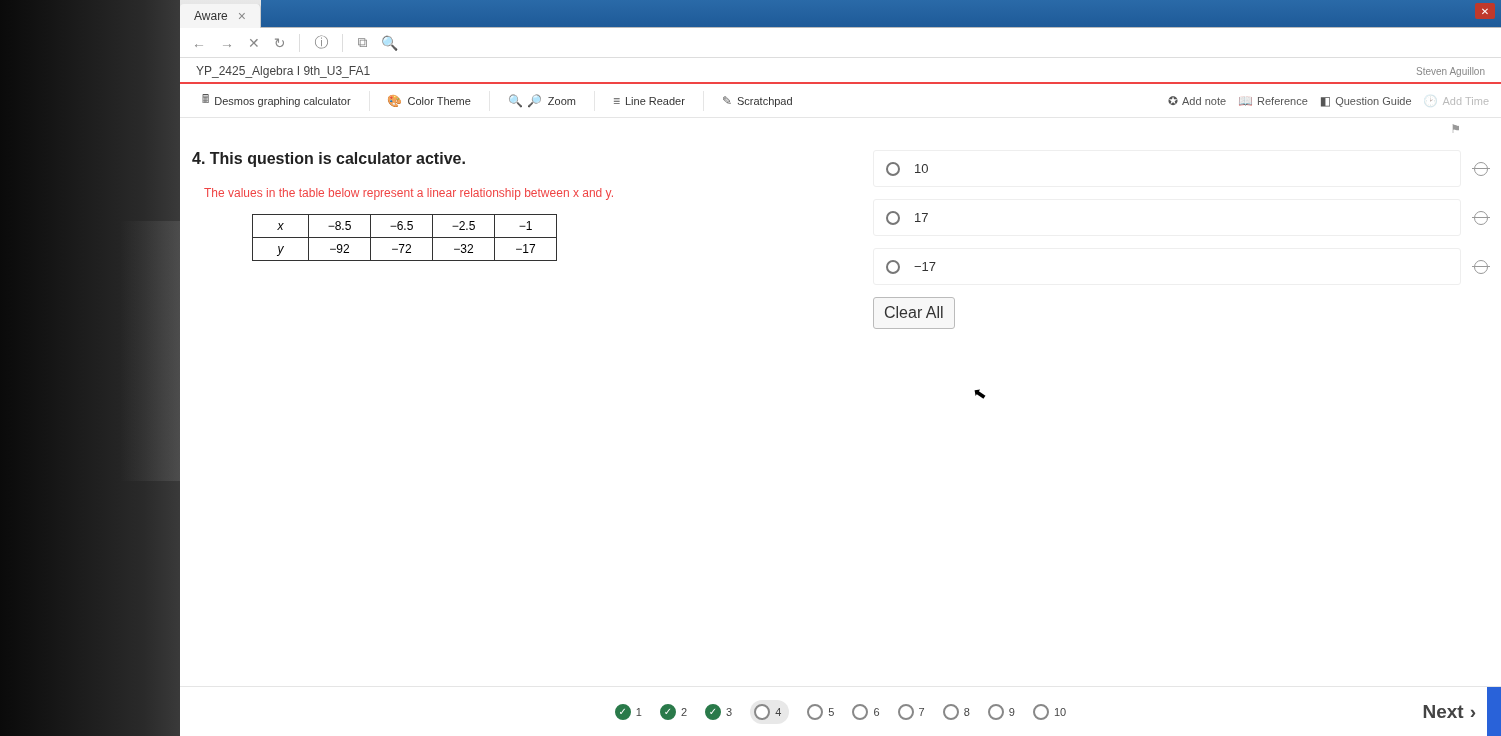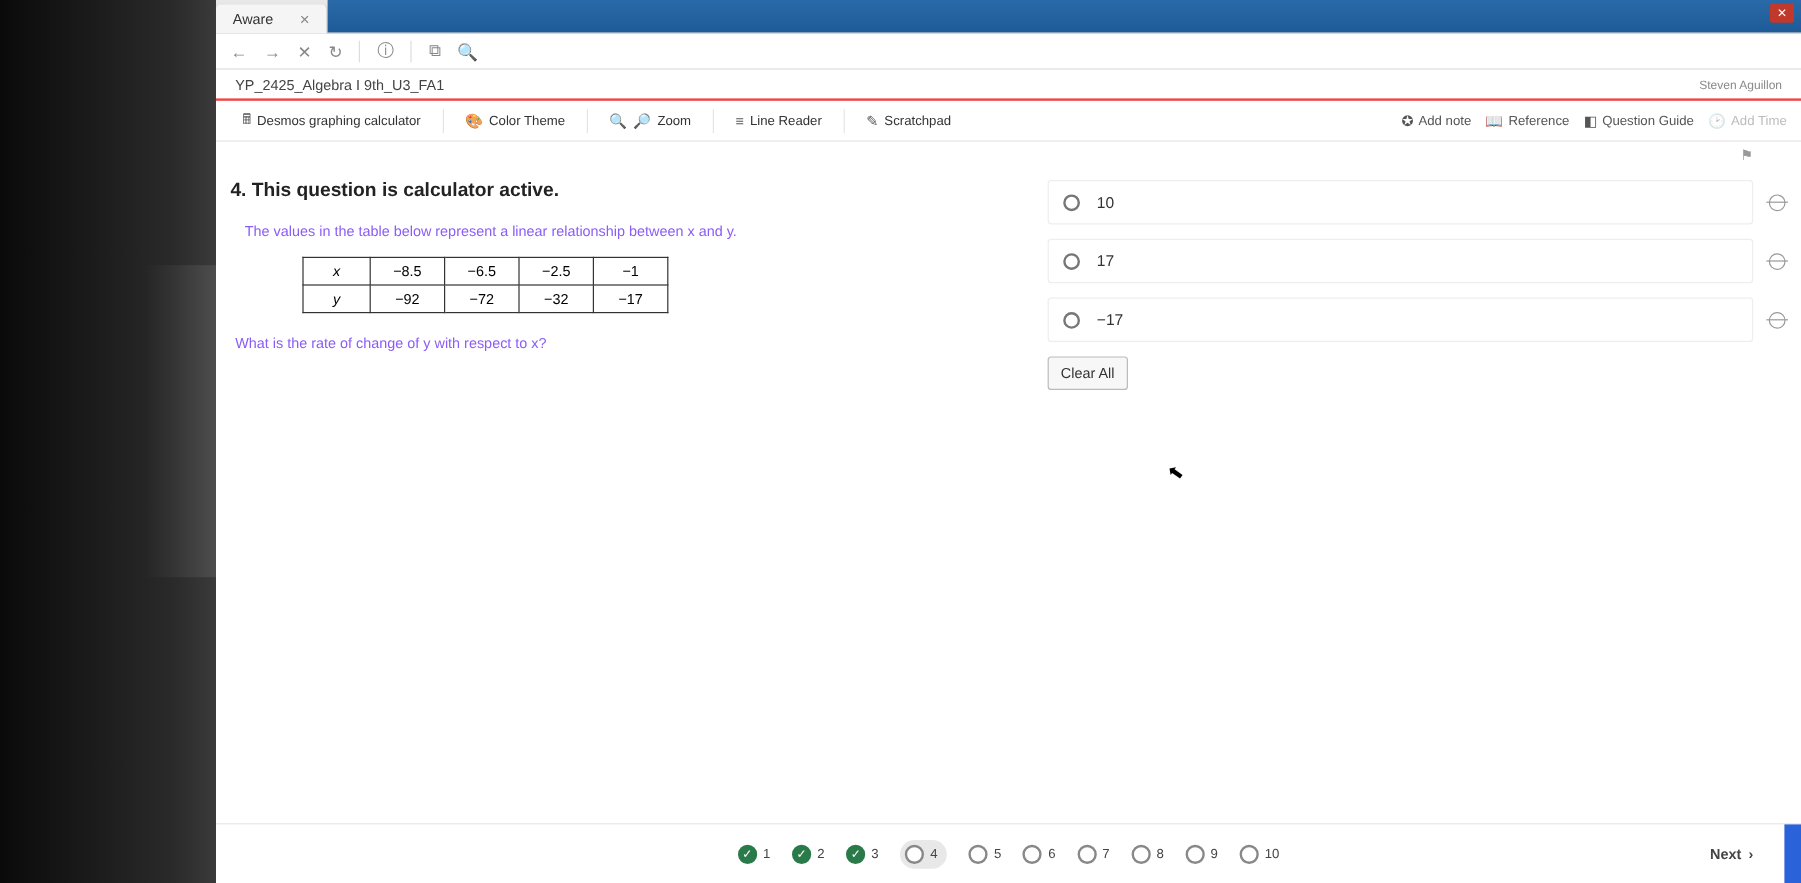--- a/index.html
+++ b/index.html
@@ -1,21 +1,21 @@
 <!DOCTYPE html>
 <html><head>
 <meta charset="utf-8">
 <style>
   * { box-sizing: border-box; margin: 0; padding: 0; font-family: Arial, Helvetica, sans-serif; }
   body { background: #1a1a1a; width: 1501px; height: 736px; overflow: hidden; position: relative; }
   .app-window { position: absolute; left: 180px; top: 0; right: 0; bottom: 0; background: #fff; display: flex; flex-direction: column; }
   
   
   .title-bar { height: 28px; background: linear-gradient(#e8e8e8, #d8d8d8); display: flex; align-items: center; position: relative; border-bottom: 1px solid #bbb; }
-  .tab { background: #f5f5f5; height: 24px; padding: 0 14px; display: flex; align-items: center; gap: 22px; font-size: 12px; color: #333; border-right: 1px solid #ccc; margin-top: 4px; border-radius: 4px 4px 0 0;}
+  .tab { background: #f5f5f5; height: 24px; padding: 0 14px; display: flex; align-items: center; gap: 10px; font-size: 12px; color: #333; border-right: 1px solid #ccc; margin-top: 4px; border-radius: 4px 4px 0 0;}
   .tab-close { font-size: 14px; color: #888; cursor: pointer; }
   .title-rest { flex: 1; background: linear-gradient(#2a6aa8, #1e5a98); height: 100%; }
   .win-close { position: absolute; right: 6px; top: 3px; width: 20px; height: 16px; background: #c0392b; color: #fff; font-size: 10px; display: flex; align-items: center; justify-content: center; border-radius: 2px; cursor: pointer; }
   
   
   .nav-bar { height: 30px; display: flex; align-items: center; gap: 14px; padding: 0 12px; border-bottom: 1px solid #ddd; color: #666; }
   .nav-icon { font-size: 14px; cursor: pointer; color: #888; }
   .nav-sep { width: 1px; height: 18px; background: #ddd; }
   
   
@@ -34,45 +34,45 @@
   .flag-area { height: 24px; display: flex; justify-content: flex-end; padding: 4px 40px 0 0; }
   .flag { color: #999; font-size: 12px; }
   
   
   .main { flex: 1; display: flex; overflow: hidden; }
   .left-pane { flex: 1; padding: 8px 24px 12px 12px; overflow-y: auto; }
   .right-pane { width: 640px; padding: 8px 40px 12px 12px; overflow-y: auto; }
   
   .q-header { font-size: 16px; font-weight: bold; color: #222; margin-bottom: 18px; }
   .q-num { display: inline; }
-  .q-text { font-size: 12px; color: #8b5cf6; margin-bottom: 14px; padding-left: 12px; }
+  .q-text { font-size: 12px; color: #ef4444; margin-bottom: 14px; padding-left: 12px; }
   
   
   .data-table { margin: 0 0 18px 60px; border-collapse: collapse; }
   .data-table td { border: 1px solid #333; padding: 4px 0; width: 62px; text-align: center; font-size: 12px; }
   .data-table td.hdr { font-style: italic; width: 56px; }
   
   
   .option { display: flex; align-items: center; gap: 14px; padding: 10px 12px; border: 1px solid #eee; border-radius: 3px; margin-bottom: 12px; font-size: 13px; color: #333; cursor: pointer; background: #fff; position: relative; }
   .option .radio { width: 14px; height: 14px; border: 2px solid #777; border-radius: 50%; flex-shrink: 0; }
   .strike { position: absolute; right: -28px; top: 50%; transform: translateY(-50%); width: 14px; height: 14px; border: 1.5px solid #999; border-radius: 50%; color: #999; font-size: 11px; display: flex; align-items: center; justify-content: center; cursor: pointer; }
   .strike::after { content: ""; position: absolute; width: 18px; height: 1.5px; background: #999; }
   
-  .clear-all { font-size: 12px; padding: 6px 10px; border: 1px solid #bbb; background: #f7f7f7; border-radius: 3px; cursor: pointer; color: #333; }
+  .clear-all { font-size: 16px; padding: 6px 10px; border: 1px solid #bbb; background: #f7f7f7; border-radius: 3px; cursor: pointer; color: #333; }
   
   
   .cursor { position: absolute; left: 793px; top: 384px; font-size: 16px; color: #000; transform: rotate(-10deg); pointer-events: none; }
   
   
   .bottom-bar { height: 50px; border-top: 1px solid #e5e5e5; display: flex; align-items: center; justify-content: center; gap: 18px; font-size: 11px; color: #444; position: relative; background: #fff; }
   .q-nav { display: flex; align-items: center; gap: 5px; cursor: pointer; }
   .q-circle { width: 16px; height: 16px; border: 2px solid #888; border-radius: 50%; display: flex; align-items: center; justify-content: center; background: #fff; }
   .q-circle.done { background: #2a7a4a; border-color: #2a7a4a; color: #fff; font-size: 10px; }
   .q-nav.current { background: #e8e8e8; padding: 4px 8px 4px 4px; border-radius: 14px; }
-  .next-btn { position: absolute; right: 40px; font-size: 12px; font-weight: bold; cursor: pointer; display: flex; align-items: center; gap: 6px; }
+  .next-btn { position: absolute; right: 25px; font-size: 19px; font-weight: bold; cursor: pointer; display: flex; align-items: center; gap: 6px; }
   .blue-edge { position: absolute; right: 0; width: 14px; height: 50px; background: #2962d9; }
   
   
   .left-edge { position: absolute; left: 0; top: 0; width: 180px; height: 100%; background: linear-gradient(90deg, #0a0a0a 0%, #1a1a1a 40%, #2a2a2a 80%, #3a3a3a 100%); }
   .left-edge::after { content:""; position:absolute; right:0; top:30%; width:60px; height:260px; background: linear-gradient(90deg, transparent, rgba(120,120,120,0.3)); }
 </style>
 </head>
 <body>
 
 <div class="left-edge"></div>
@@ -177,21 +177,20 @@
         <tr>
           <td class="hdr">y</td>
           <td>−92</td>
           <td>−72</td>
           <td>−32</td>
           <td>−17</td>
         </tr>
       </tbody>
         </table>
 
-      <div class="q-text" style="padding-left:4px">What is the rate of change of y with respect to x?</div>
     </div>
 
     <div class="right-pane">
       <div class="option">
         <span class="radio"></span>
         <span>10</span>
         <span class="strike"></span>
       </div>
       <div class="option">
         <span class="radio"></span>

